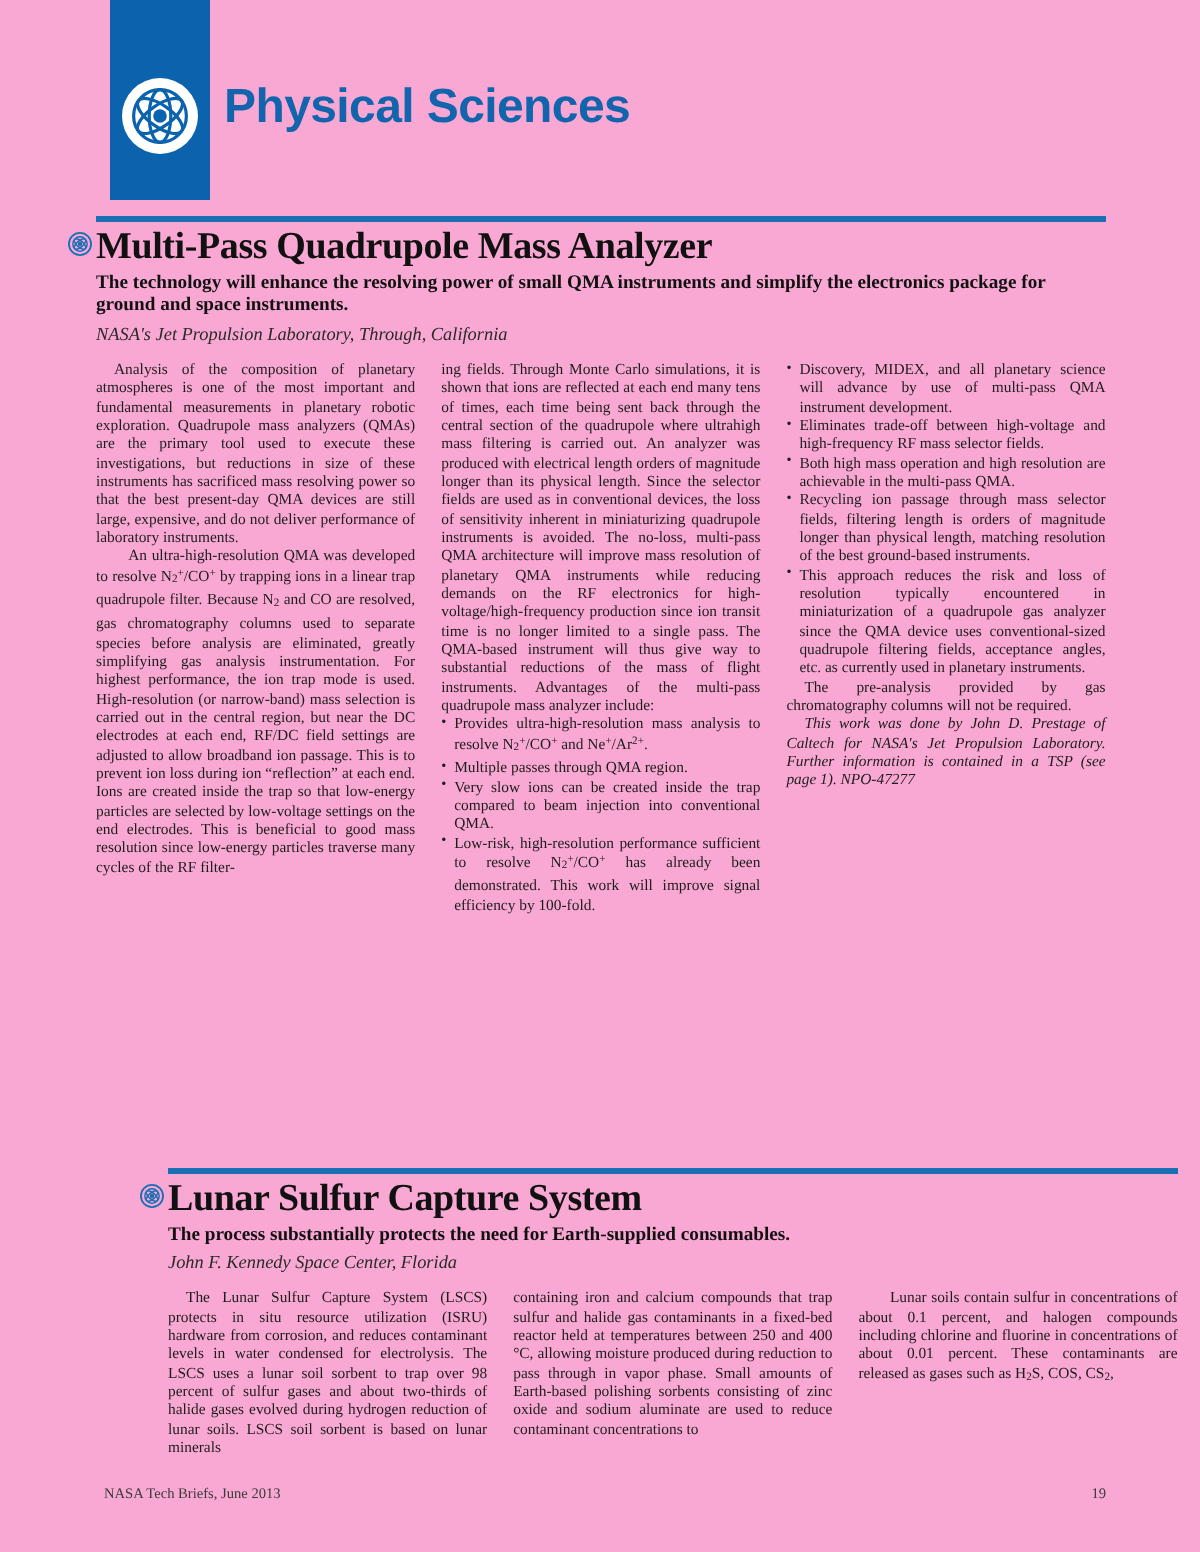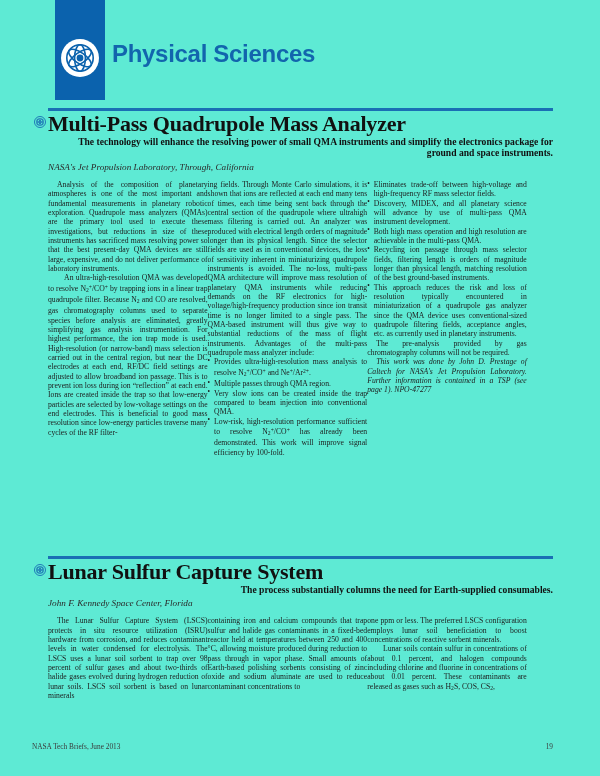--- a/index.html
+++ b/index.html
@@ -11,21 +11,21 @@
     width: 600px;
     height: 776px;
     font-family: "Liberation Serif", "DejaVu Serif", serif;
     color: #1a1a1a;
     position: relative;
     overflow: hidden;
   }
   .page {
     position: absolute;
     inset: 0;
-    background: #5eead4;
+    background: #f9a8d4;
   }
 
   
   .masthead {
     position: absolute;
     left: 0; top: 0;
     width: 600px; height: 104px;
   }
   .masthead-bar {
     position: absolute;
@@ -63,48 +63,48 @@
   .art-icon {
     position: absolute;
     left: -14px;
     top: 8px;
     width: 12px;
     height: 12px;
   }
   .art-title {
     font-family: "Liberation Serif", "DejaVu Serif", serif;
     font-weight: bold;
-    font-size: 22px;
+    font-size: 19px;
     line-height: 20px;
     letter-spacing: -0.2px;
     margin: 1px 0 0 0;
     color: #111;
   }
   .art-sub {
     font-family: "Liberation Serif", "DejaVu Serif", serif;
     font-weight: bold;
     font-size: 9.6px;
     line-height: 11.4px;
     margin: 2px 0 0 0;
     color: #111;
-    text-align: right;
   }
   .art-org {
     font-family: "Liberation Serif", "DejaVu Serif", serif;
     font-style: italic;
     font-size: 9.2px;
     line-height: 11px;
     margin: 3px 0 0 0;
     color: #2a2a2a;
   }
 
   
   .cols {
     margin-top: 7px;
     display: flex;
+    gap: 13px;
     align-items: flex-start;
   }
   .col {
     width: 159.6px;
     font-size: 7.7px;
     line-height: 9.35px;
     text-align: justify;
     text-justify: inter-word;
     hyphens: manual;
     color: #1c1c1c;
@@ -134,21 +134,21 @@
     left: 0;
     top: -0.3px;
     font-size: 7.2px;
   }
   sub { font-size: 5.6px; vertical-align: -0.15em; }
   sup { font-size: 5.6px; vertical-align: 0.42em; }
 
   
   .footer {
     position: absolute;
-    left: 32px; right: 47px;
+    left: 52px; right: 47px;
     top: 742px;
     display: flex;
     justify-content: space-between;
     font-size: 7.3px;
     color: #3a3a3a;
     font-family: "Liberation Serif", "DejaVu Serif", serif;
   }
 </style>
 </head>
 <body>
@@ -193,55 +193,54 @@
         <ul class="bullets">
           <li>Provides ultra-high-resolution mass analysis to resolve N<sub>2</sub><sup>+</sup>/CO<sup>+</sup> and Ne<sup>+</sup>/Ar<sup>2+</sup>.</li>
           <li>Multiple passes through QMA region.</li>
           <li>Very slow ions can be created inside the trap compared to beam injection into conventional QMA.</li>
           <li>Low-risk, high-resolution performance sufficient to resolve N<sub>2</sub><sup>+</sup>/CO<sup>+</sup> has already been demonstrated. This work will improve signal efficiency by 100-fold.</li>
         </ul>
       </div>
 
       <div class="col">
         <ul class="bullets">
+          <li>Discovery, MIDEX, and all planetary science will advance by use of multi-pass QMA instrument development.</li>
           <li>Eliminates trade-off between high-voltage and high-frequency RF mass selector fields.</li>
-          <li>Discovery, MIDEX, and all planetary science will advance by use of multi-pass QMA instrument development.</li>
           <li>Both high mass operation and high resolution are achievable in the multi-pass QMA.</li>
           <li>Recycling ion passage through mass selector fields, filtering length is orders of magnitude longer than physical length, matching resolution of the best ground-based instruments.</li>
           <li>This approach reduces the risk and loss of resolution typically encountered in miniaturization of a quadrupole gas analyzer since the QMA device uses conventional-sized quadrupole filtering fields, acceptance angles, etc. as currently used in planetary instruments.</li>
         </ul>
         <p>The pre-analysis provided by gas chromatography columns will not be required.</p>
         <p class="italic">This work was done by John D. Prestage of Caltech for NASA's Jet Propulsion Laboratory. Further information is contained in a TSP (see page 1). NPO-47277</p>
       </div>
 
     </div>
   </div>
 
-  <div class="article" style="top:556px;">
+  <div class="article" style="top:584px;margin-left:36px;">
     <div class="rule"></div>
     <svg class="art-icon" viewBox="0 0 20 20">
       <circle cx="10" cy="10" r="9.2" fill="none" stroke="#1a6fb4" stroke-width="1.5"></circle>
       <circle cx="10" cy="10" r="6" fill="none" stroke="#1a6fb4" stroke-width="1.2"></circle>
       <ellipse cx="10" cy="10" rx="6" ry="2.6" fill="none" stroke="#1a6fb4" stroke-width="1.2" transform="rotate(40 10 10)"></ellipse>
       <ellipse cx="10" cy="10" rx="6" ry="2.6" fill="none" stroke="#1a6fb4" stroke-width="1.2" transform="rotate(-40 10 10)"></ellipse>
       <circle cx="10" cy="10" r="1.8" fill="#1a6fb4"></circle>
     </svg>
     <h1 class="art-title">Lunar Sulfur Capture System</h1>
-    <div class="art-sub">The process substantially columns the need for Earth-supplied consumables.</div>
+    <div class="art-sub">The process substantially protects the need for Earth-supplied consumables.</div>
     <div class="art-org">John F. Kennedy Space Center, Florida</div>
 
     <div class="cols">
       <div class="col">
         <p>The Lunar Sulfur Capture System (LSCS) protects in situ resource utilization (ISRU) hardware from corrosion, and reduces contaminant levels in water condensed for electrolysis. The LSCS uses a lunar soil sorbent to trap over 98 percent of sulfur gases and about two-thirds of halide gases evolved during hydrogen reduction of lunar soils. LSCS soil sorbent is based on lunar minerals</p>
       </div>
       <div class="col">
         <p class="noindent">containing iron and calcium compounds that trap sulfur and halide gas contaminants in a fixed-bed reactor held at temperatures between 250 and 400 °C, allowing moisture produced during reduction to pass through in vapor phase. Small amounts of Earth-based polishing sorbents consisting of zinc oxide and sodium aluminate are used to reduce contaminant concentrations to</p>
       </div>
       <div class="col">
-        <p class="noindent">one ppm or less. The preferred LSCS configuration employs lunar soil beneficiation to boost concentrations of reactive sorbent minerals.</p>
         <p>&nbsp;&nbsp;&nbsp;Lunar soils contain sulfur in concentrations of about 0.1 percent, and halogen compounds including chlorine and fluorine in concentrations of about 0.01 percent. These contaminants are released as gases such as H<sub>2</sub>S, COS, CS<sub>2</sub>,</p>
       </div>
     </div>
   </div>
 
   <div class="footer">
     <span>NASA Tech Briefs, June 2013</span>
     <span>19</span>
   </div>
 

